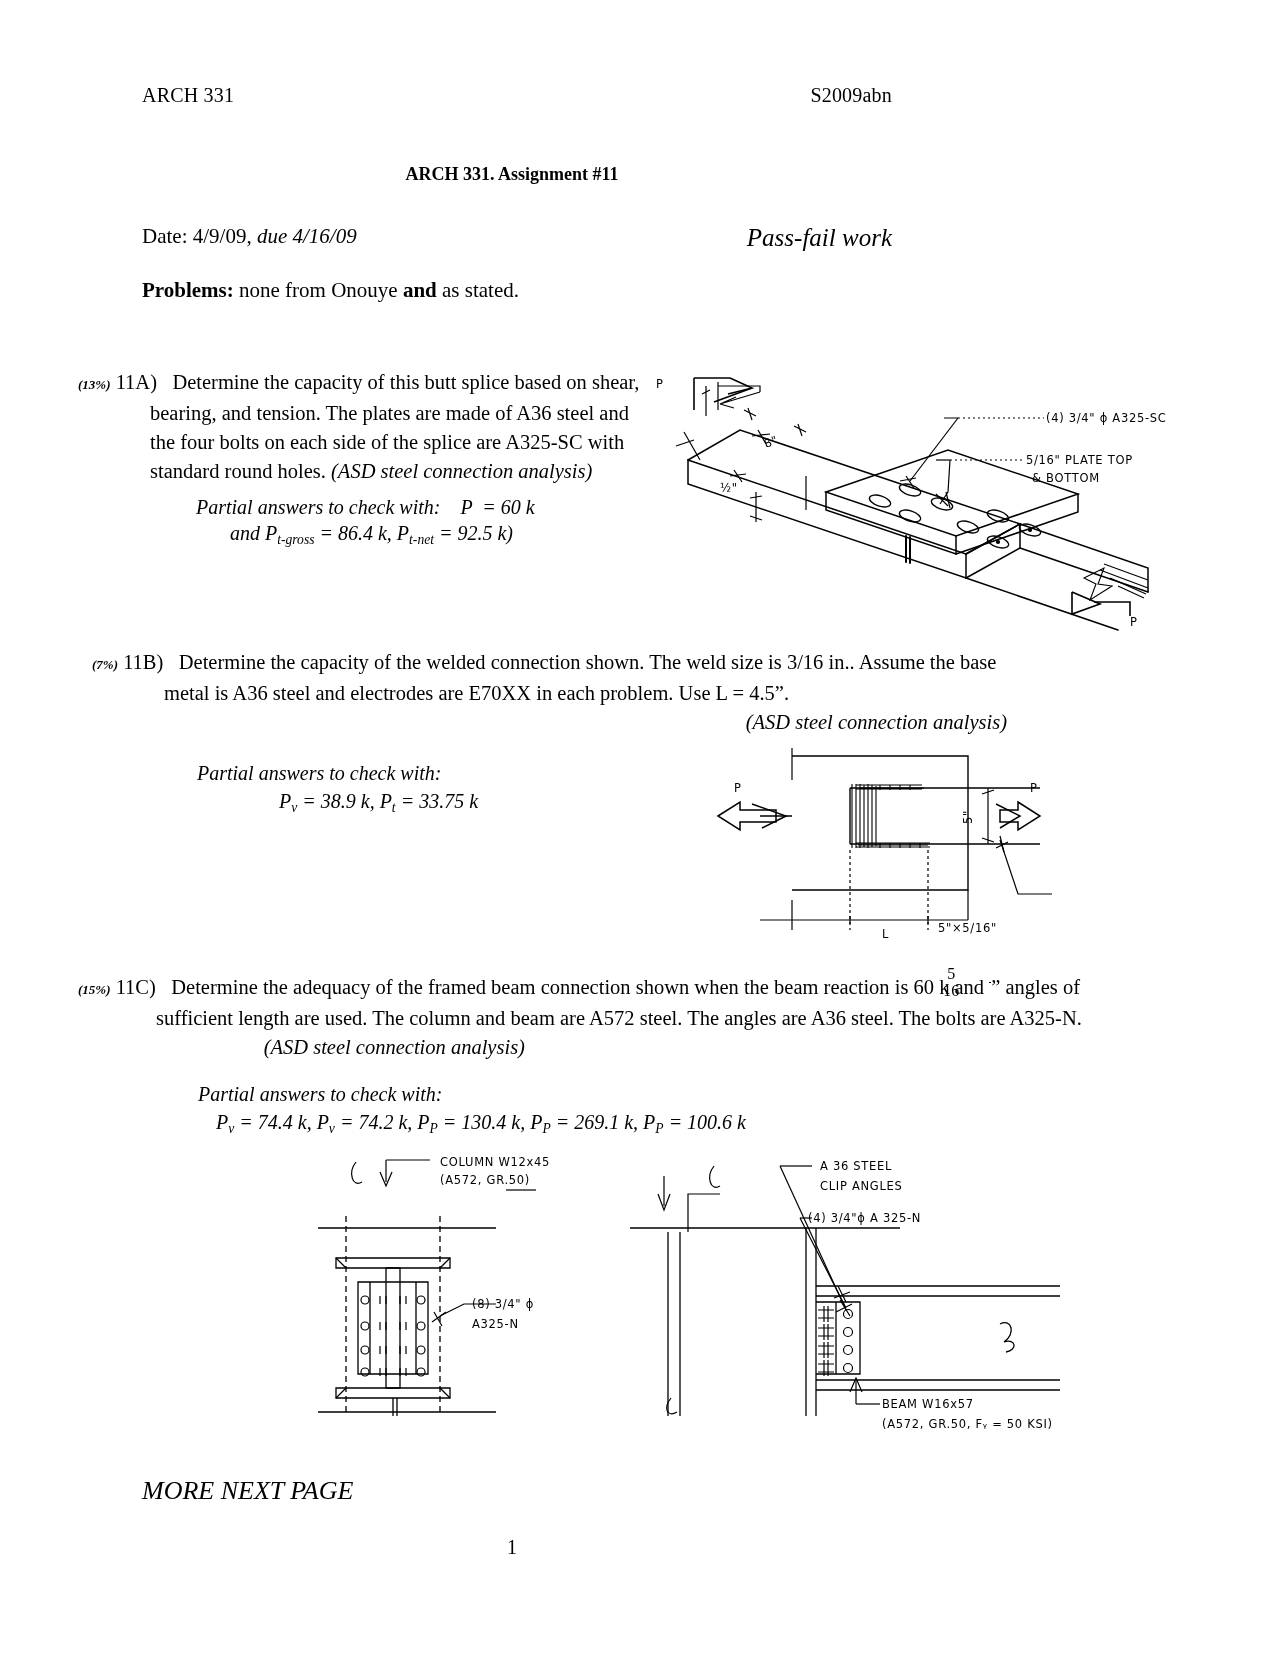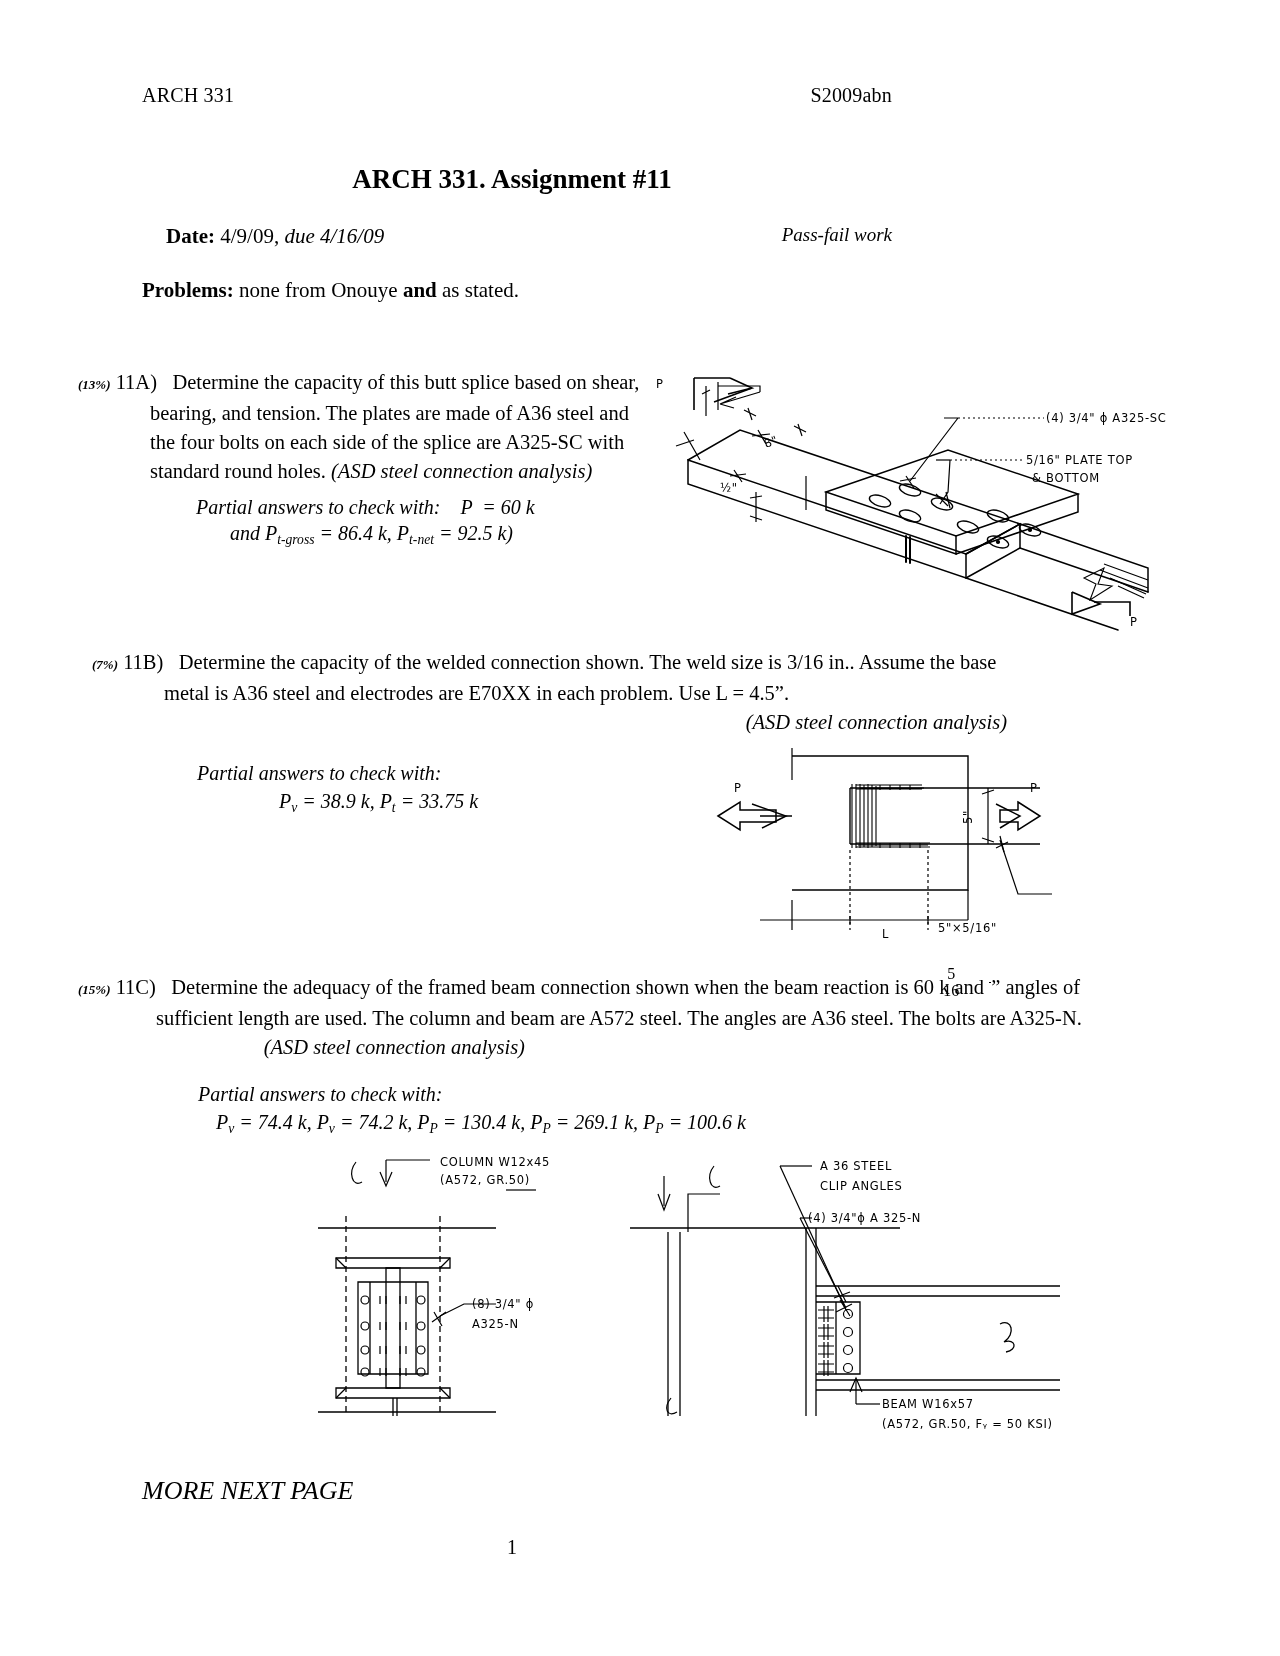--- a/index.html
+++ b/index.html
@@ -30,39 +30,39 @@
     letter-spacing: .2px;
   }
   .hdr-left  { left: 142px; }
   .hdr-right { right: 132px; }
 
   .doc-title {
     position: absolute;
     top: 148px;
     left: 0; right: 0;
     text-align: center;
-    font-size: 27px;
+    font-size: 18px;
     font-weight: bold;
   }
 
   .meta-row {
     position: absolute;
     top: 208px;
     left: 142px;
     right: 132px;
     font-size: 21px;
   }
-  .meta-row .lbl { font-weight: bold; margin-left: 24px; }
+  .meta-row .lbl { font-weight: normal; }
   .meta-row .ital { font-style: italic; }
   .meta-right {
     position: absolute;
     right: 0;
     top: 0;
     font-style: italic;
-    font-size: 19px;
+    font-size: 25px;
   }
 
   .problems-row {
     position: absolute;
     top: 262px;
     left: 142px;
     font-size: 21px;
   }
   .problems-row .lbl { font-weight: bold; }
   .problems-row .bold-inline { font-weight: bold; }

